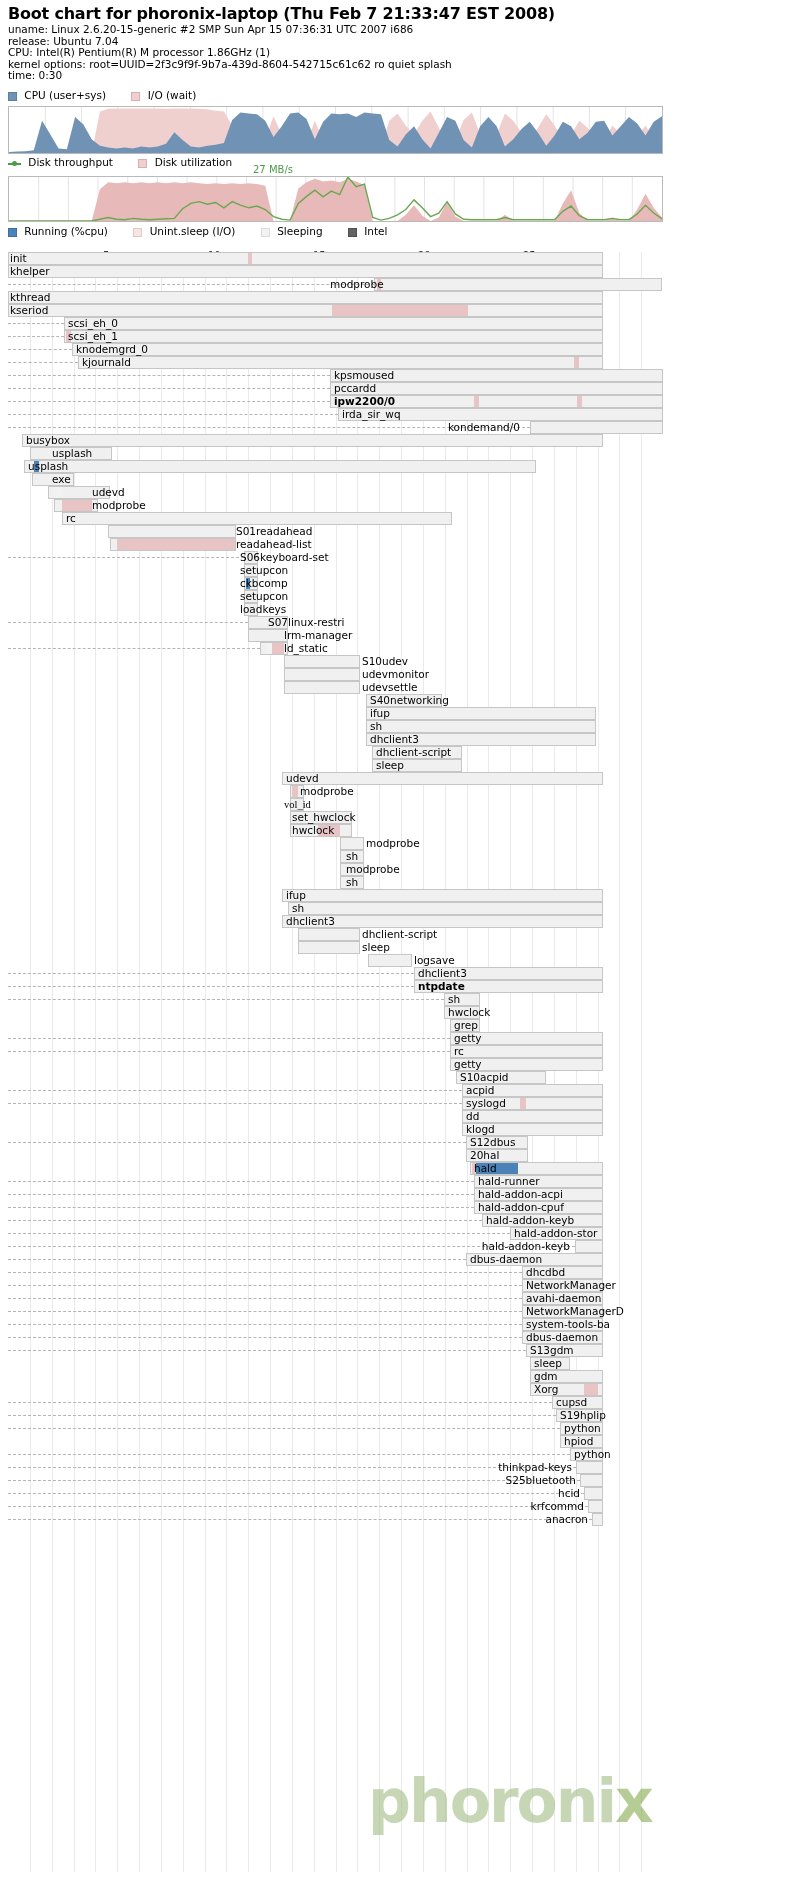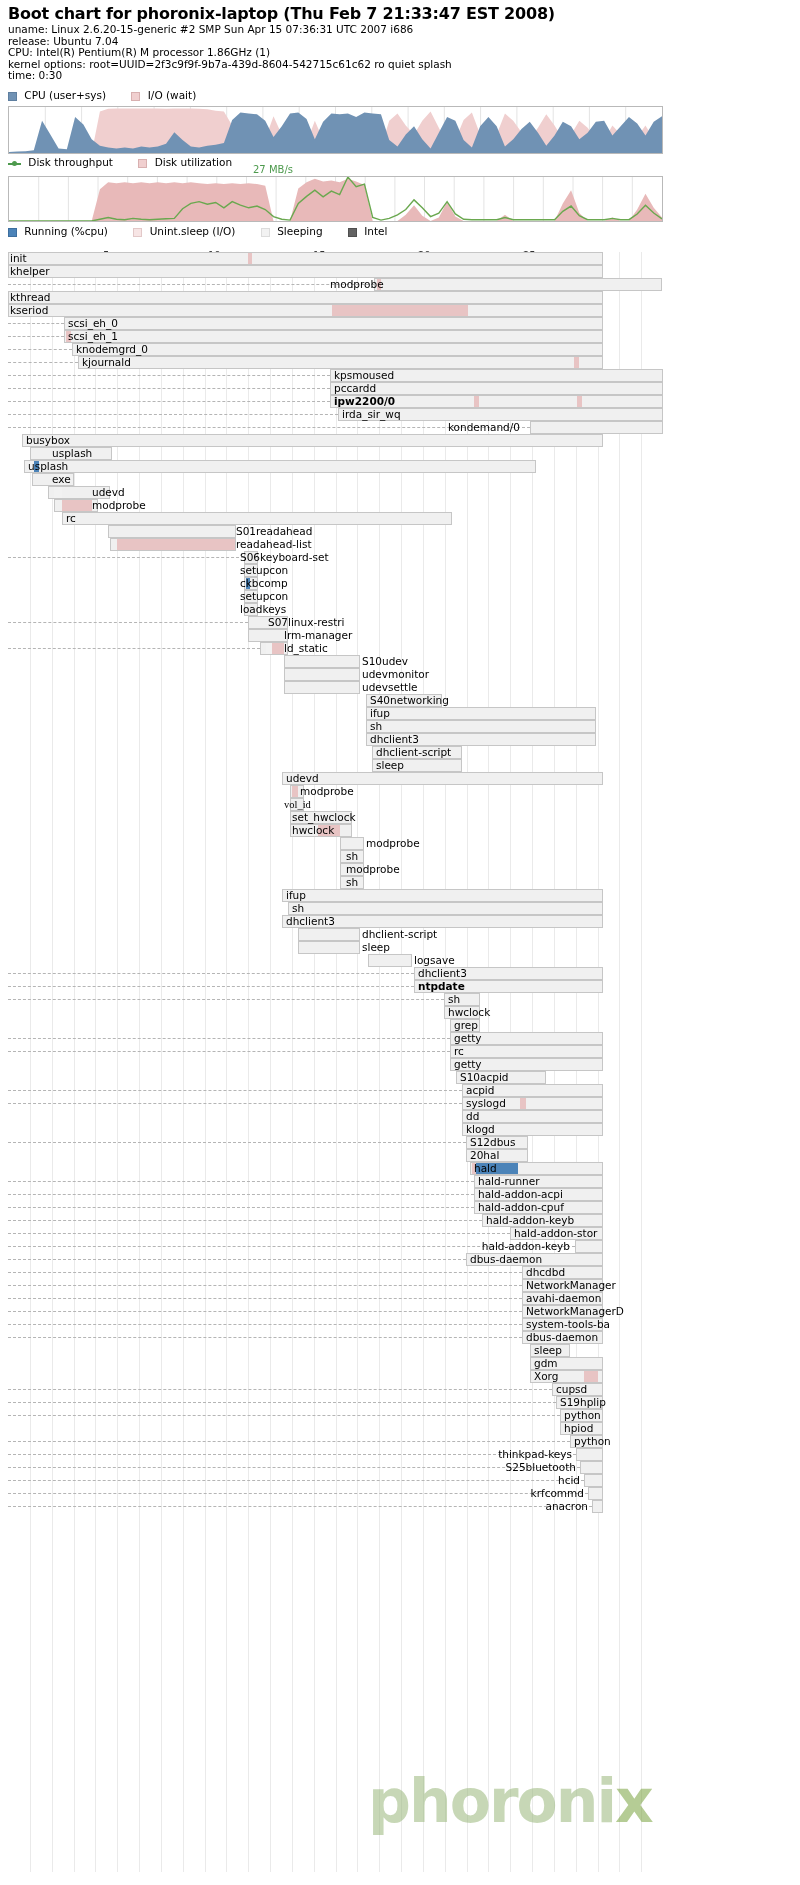--- a/index.html
+++ b/index.html
@@ -597,20 +597,25 @@
         <div class="dash" style="left: 8px; width: 514px;"></div>
         <div class="bar" style="left: 522px; width: 81px;"></div>
         <div class="plabel" style="left: 526px;">system-tools-ba</div>
       </div>
       <div class="row">
         <div class="dash" style="left: 8px; width: 514px;"></div>
         <div class="bar" style="left: 522px; width: 81px;"></div>
         <div class="plabel" style="left: 526px;">dbus-daemon</div>
       </div>
       <div class="row">
+        <div class="dash" style="left: 8px; width: 518px;"></div>
+        <div class="bar" style="left: 526px; width: 77px;"></div>
+        <div class="plabel" style="left: 530px;">S13gdm</div>
+      </div>
+      <div class="row">
         <div class="bar" style="left: 530px; width: 40px;"></div>
         <div class="plabel" style="left: 534px;">sleep</div>
       </div>
       <div class="row">
         <div class="bar" style="left: 530px; width: 73px;"></div>
         <div class="plabel" style="left: 534px;">gdm</div>
       </div>
       <div class="row">
         <div class="bar" style="left: 530px; width: 73px;"></div>
         <div class="seg s-unint" style="left: 584px; width: 14px; top: 1px;"></div>

